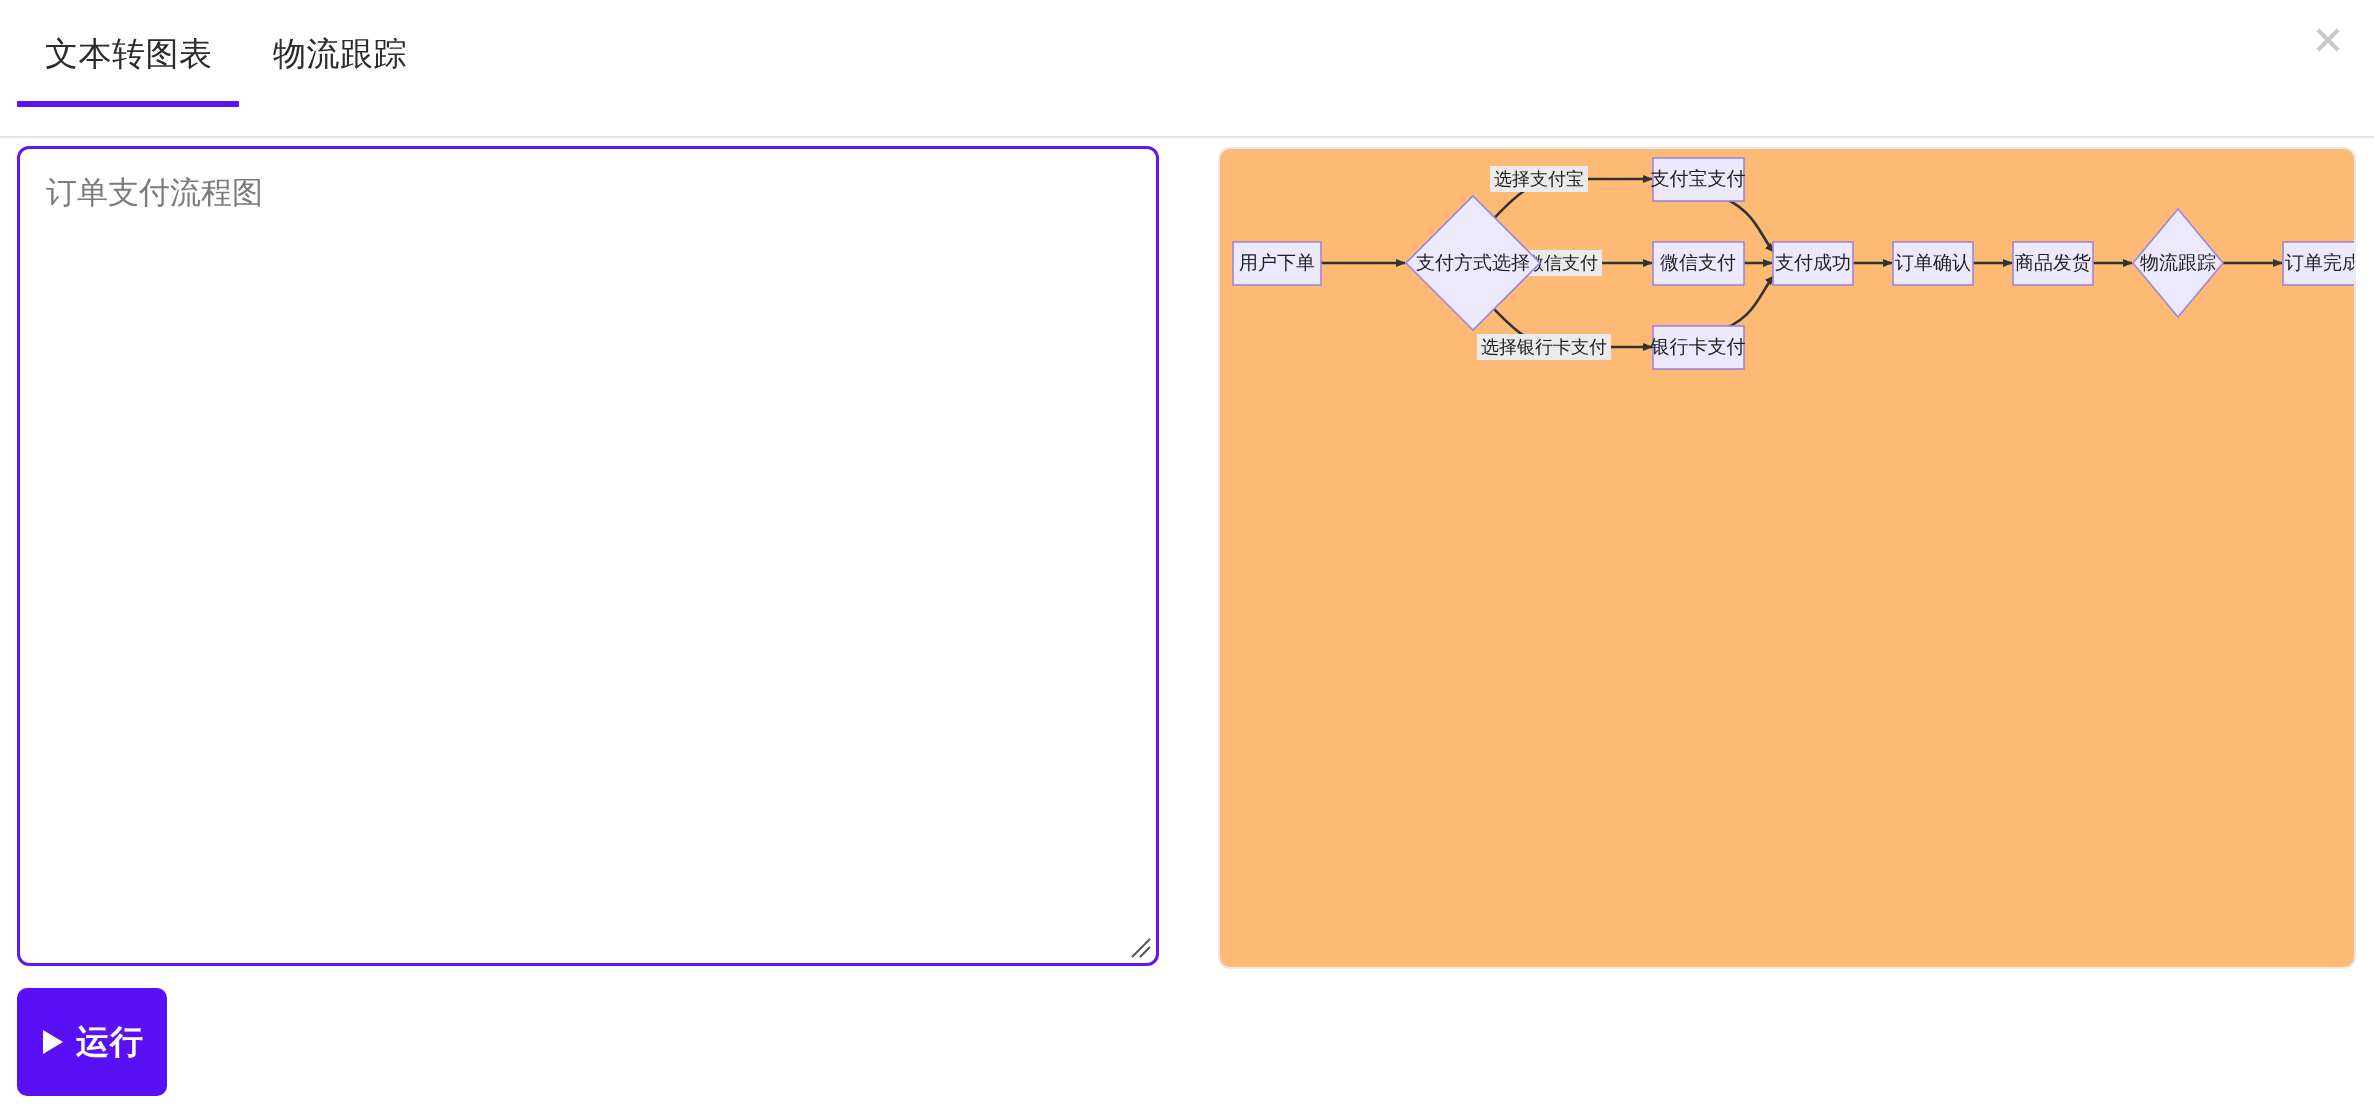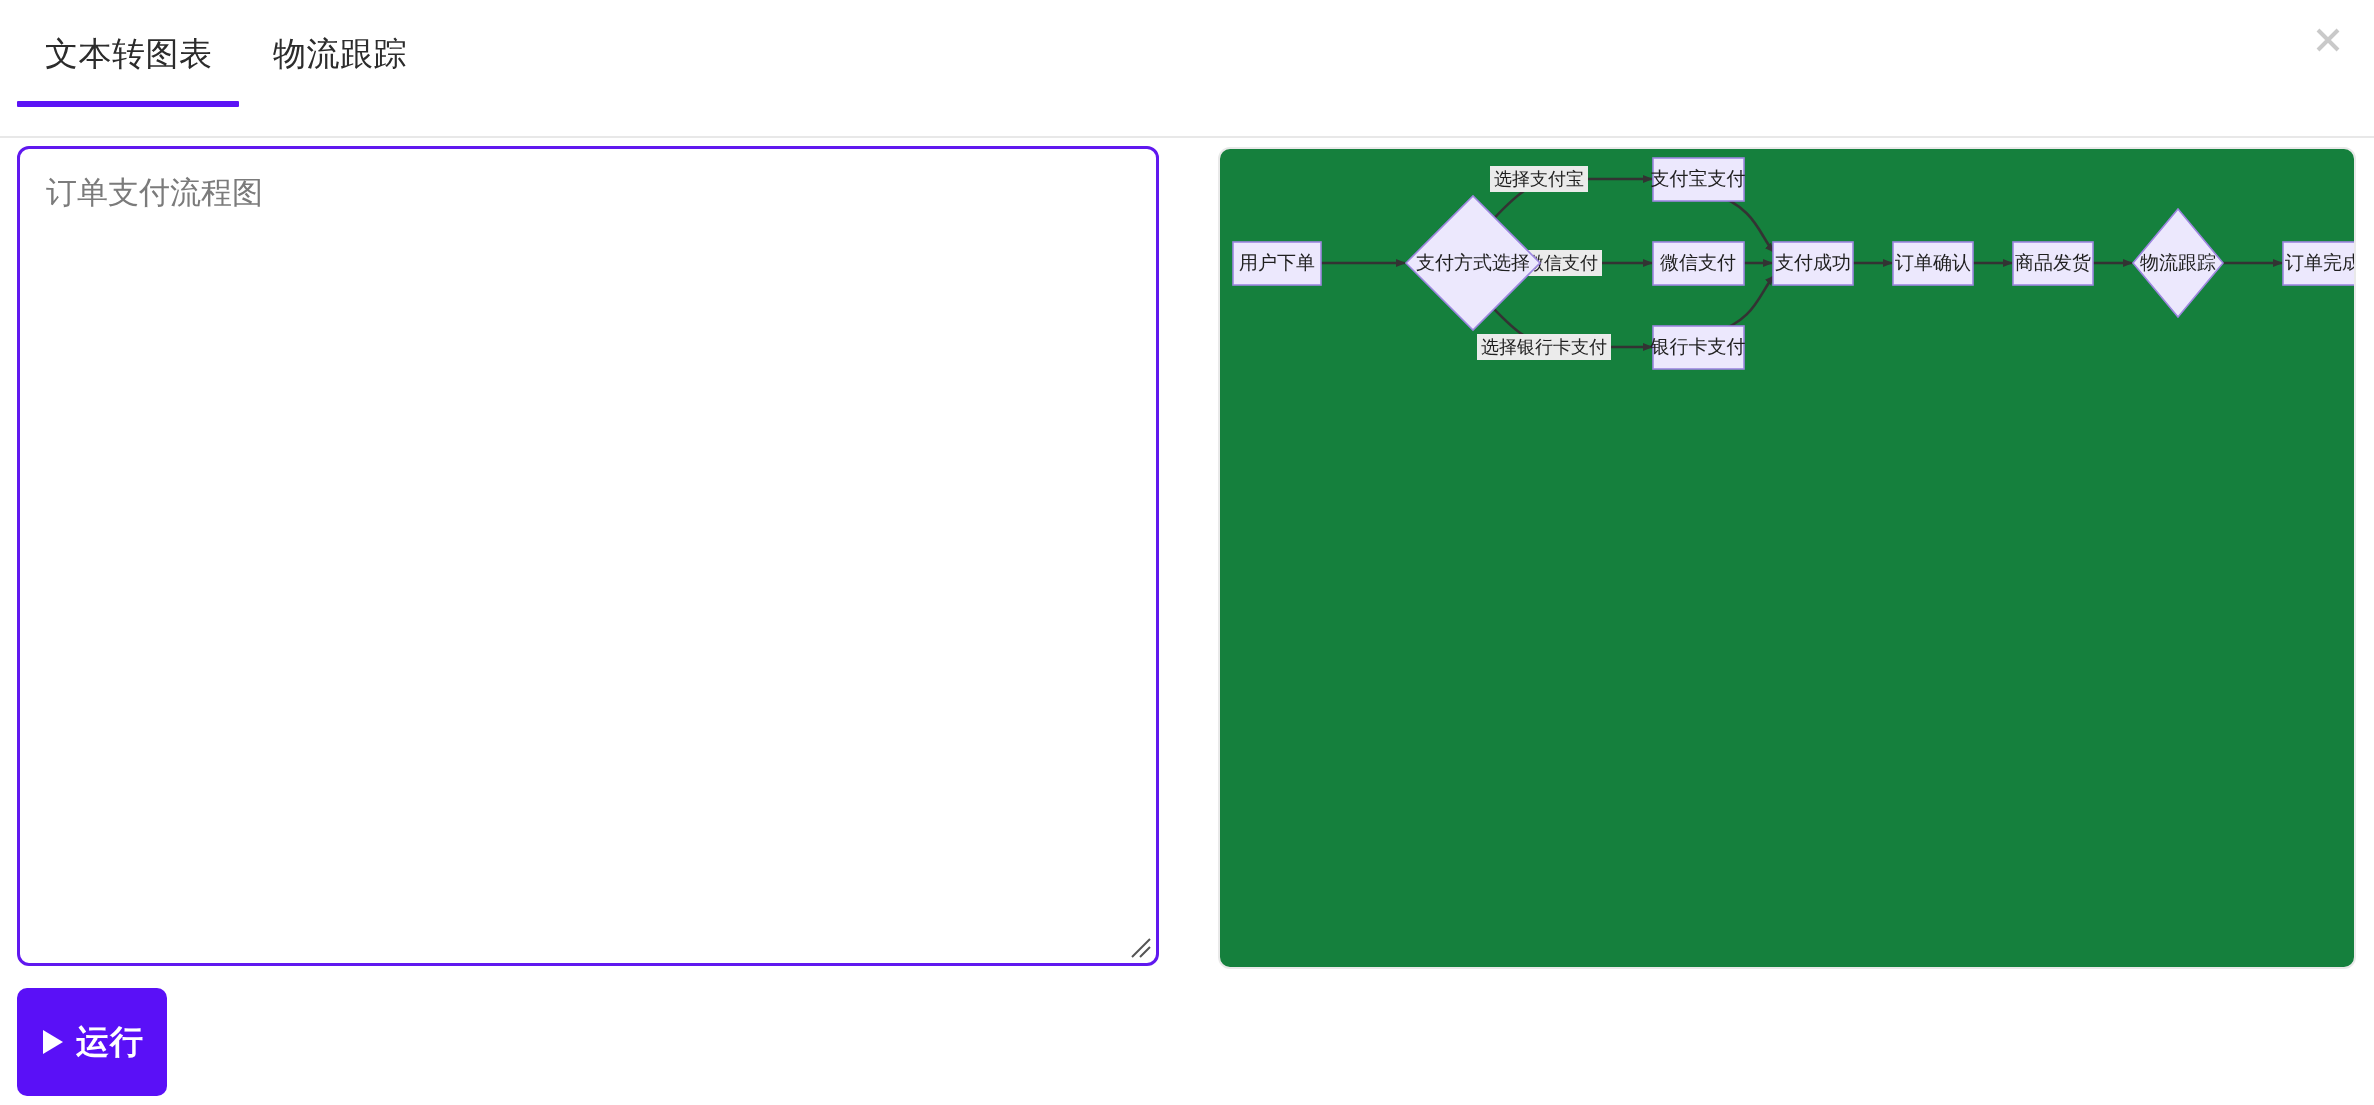--- a/index.html
+++ b/index.html
@@ -59,21 +59,21 @@
   .resize-grip{
     position:absolute;right:7px;bottom:7px;width:26px;height:26px;
     pointer-events:none;
   }
 
   
   .preview{
     position:absolute;left:1218px;top:147px;
     width:1138px;height:822px;
     box-sizing:border-box;
-    background:#15803d;
+    background:#fdba74;
     border:2px solid #e9e9e9;
     border-radius:12px;
     overflow:hidden;
   }
   .preview svg{display:block;}
 
   
   .btn{
     position:absolute;
     display:flex;align-items:center;justify-content:center;

